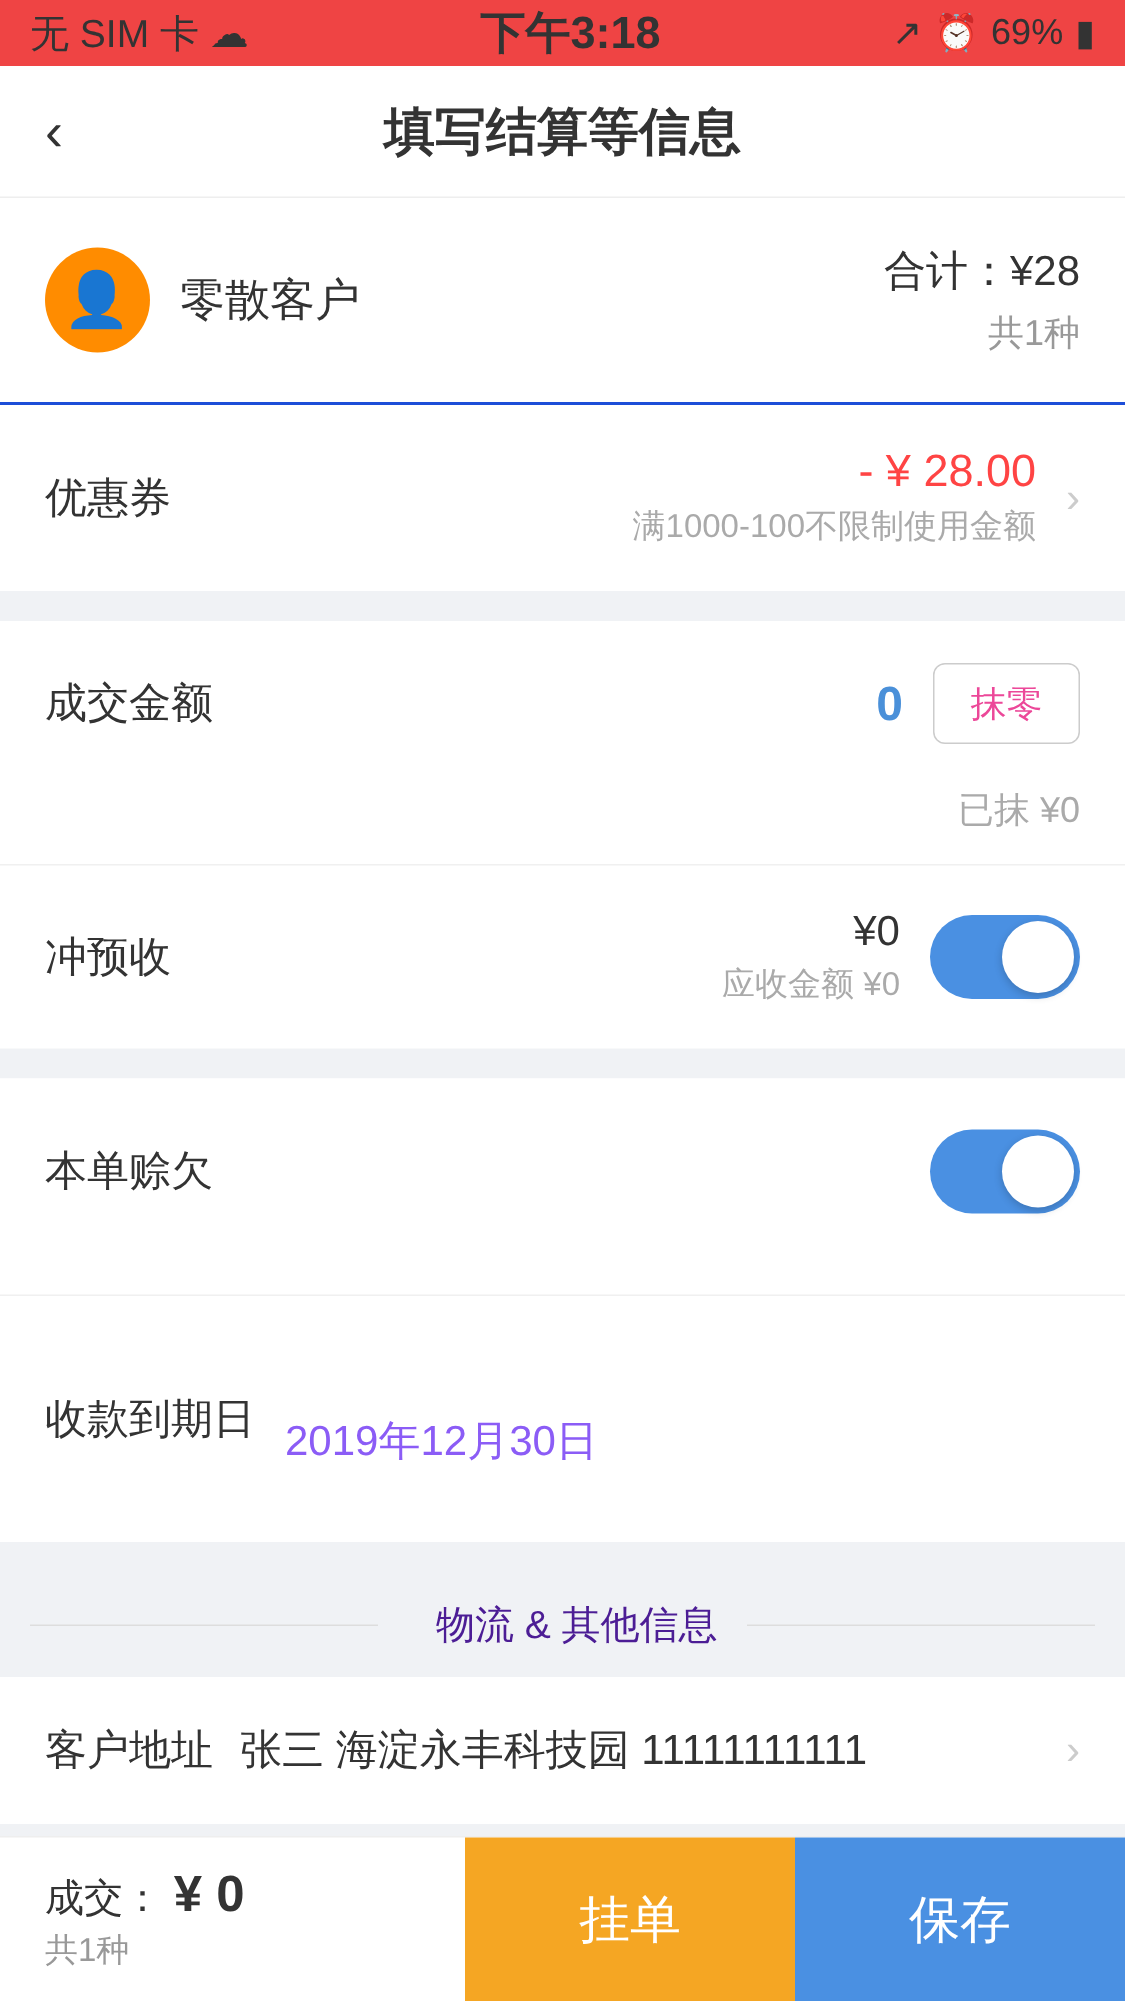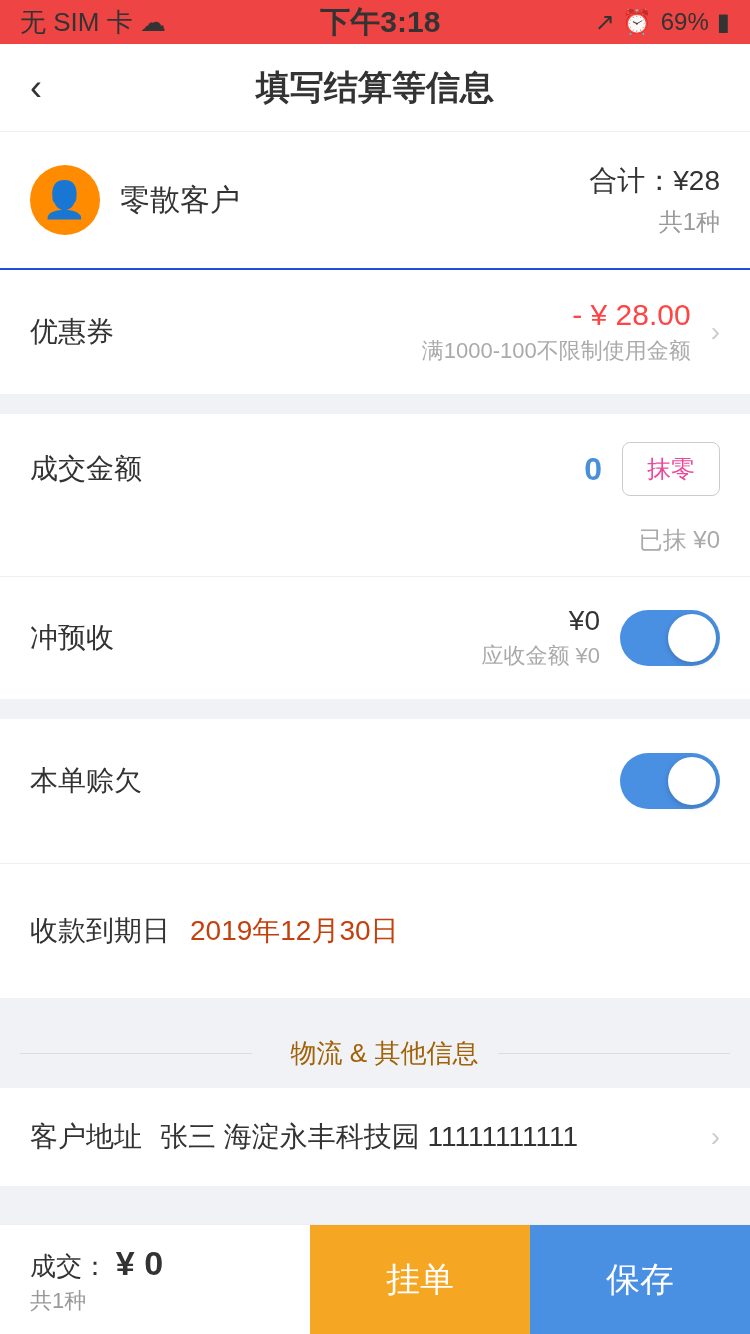--- a/index.html
+++ b/index.html
@@ -254,34 +254,35 @@
       background: #fff;
       border-top: 1px solid #f0f0f0;
     }
     .duedate-label {
       font-size: 28px;
       color: #333;
       margin-right: 20px;
     }
     .duedate-value {
       font-size: 28px;
-      color: #c2410c;
+      color: #8b5cf6;
+      margin-top: 30px;
     }
 
     
     .logistics-divider {
       height: 70px;
       background: #f0f2f5;
       display: flex;
       align-items: center;
       justify-content: center;
     }
     .logistics-text {
       font-size: 26px;
-      color: #a16207;
+      color: #4c1d95;
       margin-left: 19px;
     }
     .logistics-line {
       flex: 1;
       height: 1px;
       background: #ddd;
       margin: 0 20px;
     }
 
     

